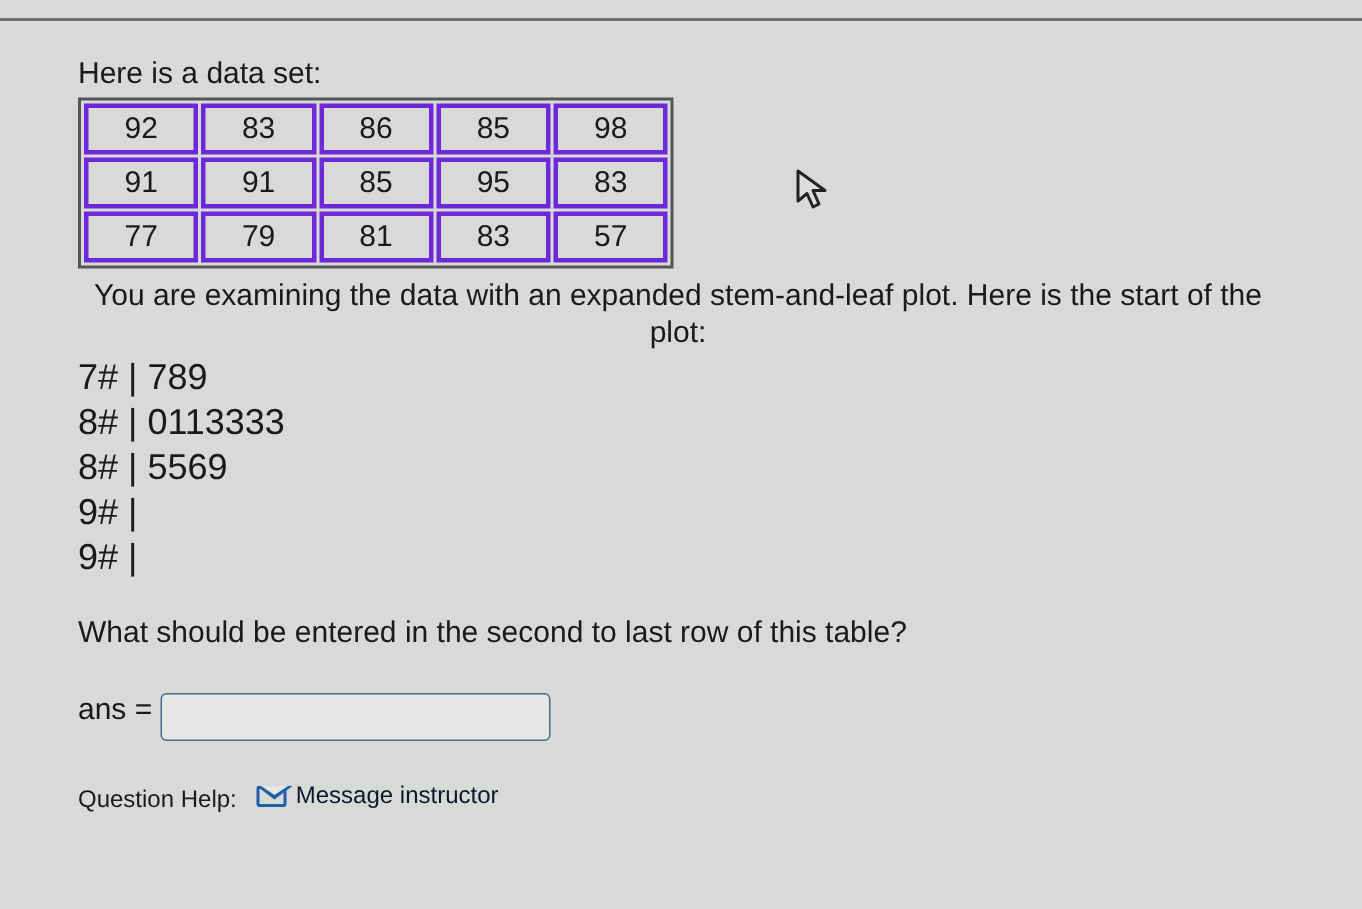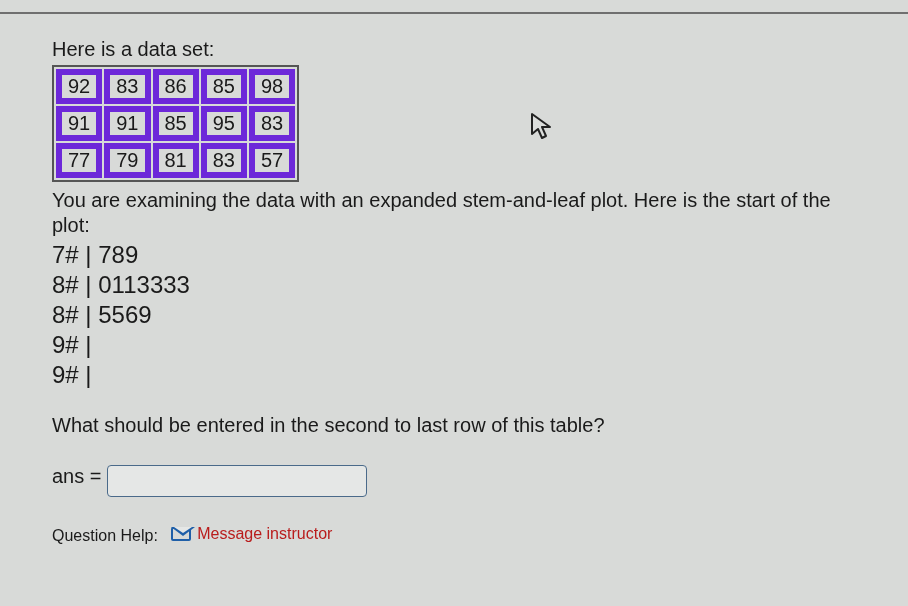--- a/index.html
+++ b/index.html
@@ -32,30 +32,30 @@
   .intro {
     margin-bottom: 4px;
   }
   table.dataset {
     border-collapse: separate;
     border-spacing: 2px;
     border: 2px solid #555;
     background: #d8dad8;
   }
   table.dataset td {
-    border: 6px solid #6d28d9;
+    border: 3px solid #6d28d9;
     width: 42px;
     height: 34px;
     text-align: center;
     vertical-align: middle;
     font-size: 20px;
     font-weight: 500;
-    padding: 0 6px;
+    padding: 0 24px;
   }
-  .body-text { margin-top: 6px; line-height: 1.25; }
+  .body-text { margin-top: 6px; line-height: 1.25; text-align: center; }
   .stem-block { margin-top: 2px; line-height: 1.25; font-size: 24px; }
   .stem-row { white-space: pre; }
   .question-line { margin-top: 24px; }
   .answer-row {
     margin-top: 28px;
     display: flex;
     align-items: flex-start;
   }
   .answer-label { margin-right: 6px; }
   .answer-input {
@@ -65,21 +65,21 @@
     border-radius: 4px;
     background: #e5e7e6;
     font-size: 18px;
     padding: 2px 6px;
   }
   .help-row {
     margin-top: 28px;
     font-size: 16px;
   }
   .help-link {
-    color: #b91c1c;
+    color: #0f172a;
     display: inline-flex;
     align-items: center;
     gap: 6px;
   }
   .mail-icon {
     width: 20px;
     height: 14px;
     border: 2px solid #1f5fa8;
     border-radius: 2px;
     position: relative;

